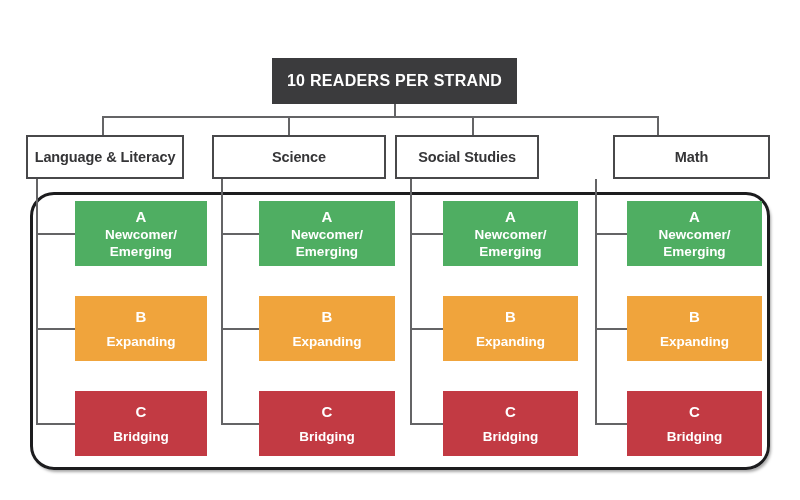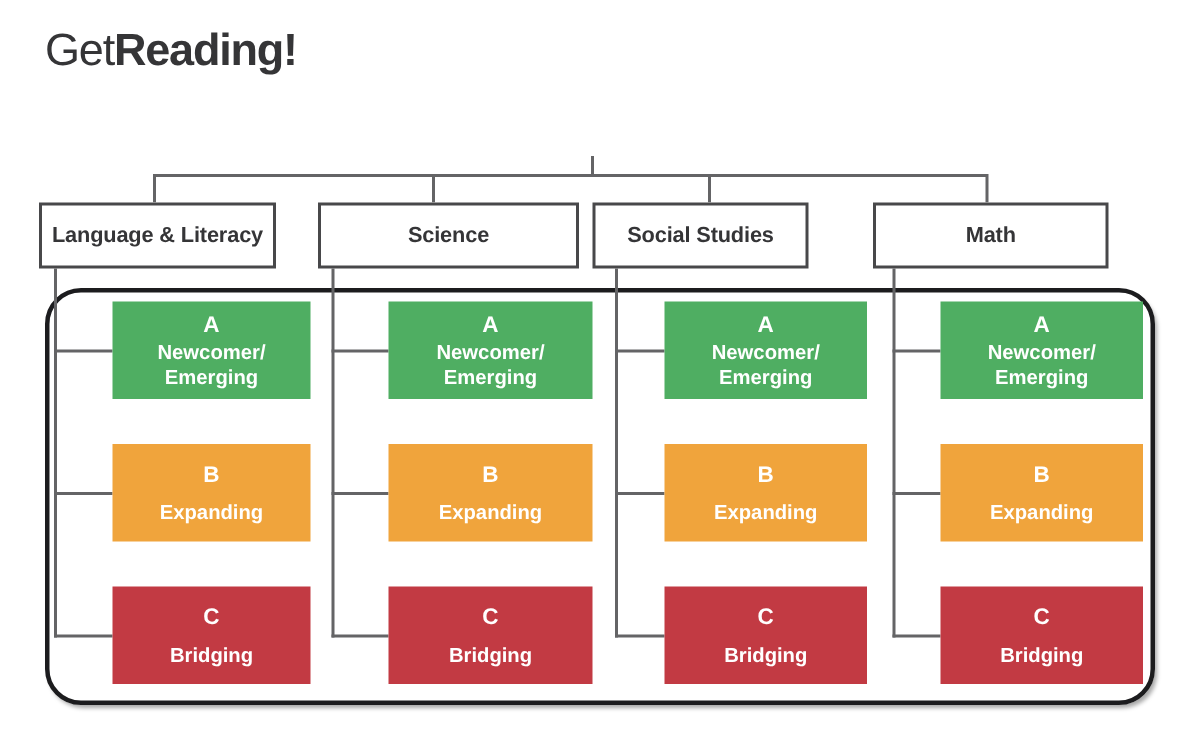--- a/index.html
+++ b/index.html
@@ -40,42 +40,44 @@
   .level-letter{font-size:15px;}
   .level-letter.gap{margin-bottom:8px;}
   .level-letter.tight{margin-bottom:1px;}
   .level-name{font-size:13.5px;text-align:right;}
 </style>
 </head>
 <body>
 
 <div class="canvas" style="--header-bg: #3B3B3D; --line: #646466; --box-border: #48484A; --container-border: #1C1C1E; --ink: #353537;">
 
-  <div class="logo"><span class="lt">Get</span><span class="bd">Reading!</span></div>
 
+  <div class="header-box">
+    <span>10 READERS PER STRAND</span>
+  </div>
 
   <div id="connectors">
       <div class="line" style="left: 393.5px; top: 104px; width: 2px; height: 14px;"></div>
       <div class="line" style="left: 102.5px; top: 116px; width: 555px; height: 2px;"></div>
       <div class="line" style="left: 101.5px; top: 116px; width: 2px; height: 19px;"></div>
       <div class="line" style="left: 288px; top: 116px; width: 2px; height: 19px;"></div>
       <div class="line" style="left: 472px; top: 116px; width: 2px; height: 19px;"></div>
       <div class="line" style="left: 656.5px; top: 116px; width: 2px; height: 19px;"></div>
     </div>
   <div id="strands">
       <div class="strand-box" style="left: 26px; top: 135px; width: 158px;">
         <span>Language &amp; Literacy</span>
       </div>
       <div class="strand-box" style="left: 212px; top: 135px; width: 174px;">
         <span>Science</span>
       </div>
       <div class="strand-box" style="left: 395px; top: 135px; width: 144px;">
         <span>Social Studies</span>
       </div>
-      <div class="strand-box" style="left: 582px; top: 135px; width: 157px; text-align: center;">
+      <div class="strand-box" style="left: 613px; top: 135px; width: 157px; text-align: center;">
         <span>Math</span>
       </div>
     </div>
   <div class="container-box"></div>
   <div id="columns">
       <div class="line" style="left: 36px; top: 179px; width: 2px; height: 245.5px;"></div>
       <div class="line" style="left: 36px; top: 232.5px; width: 39px; height: 2px;"></div>
       <div class="level-box" style="left: 75px; top: 201px; width: 132px; background: rgb(79, 174, 98);">
         <div class="level-letter tight">A</div>
         <div class="level-name">Newcomer/</div>

